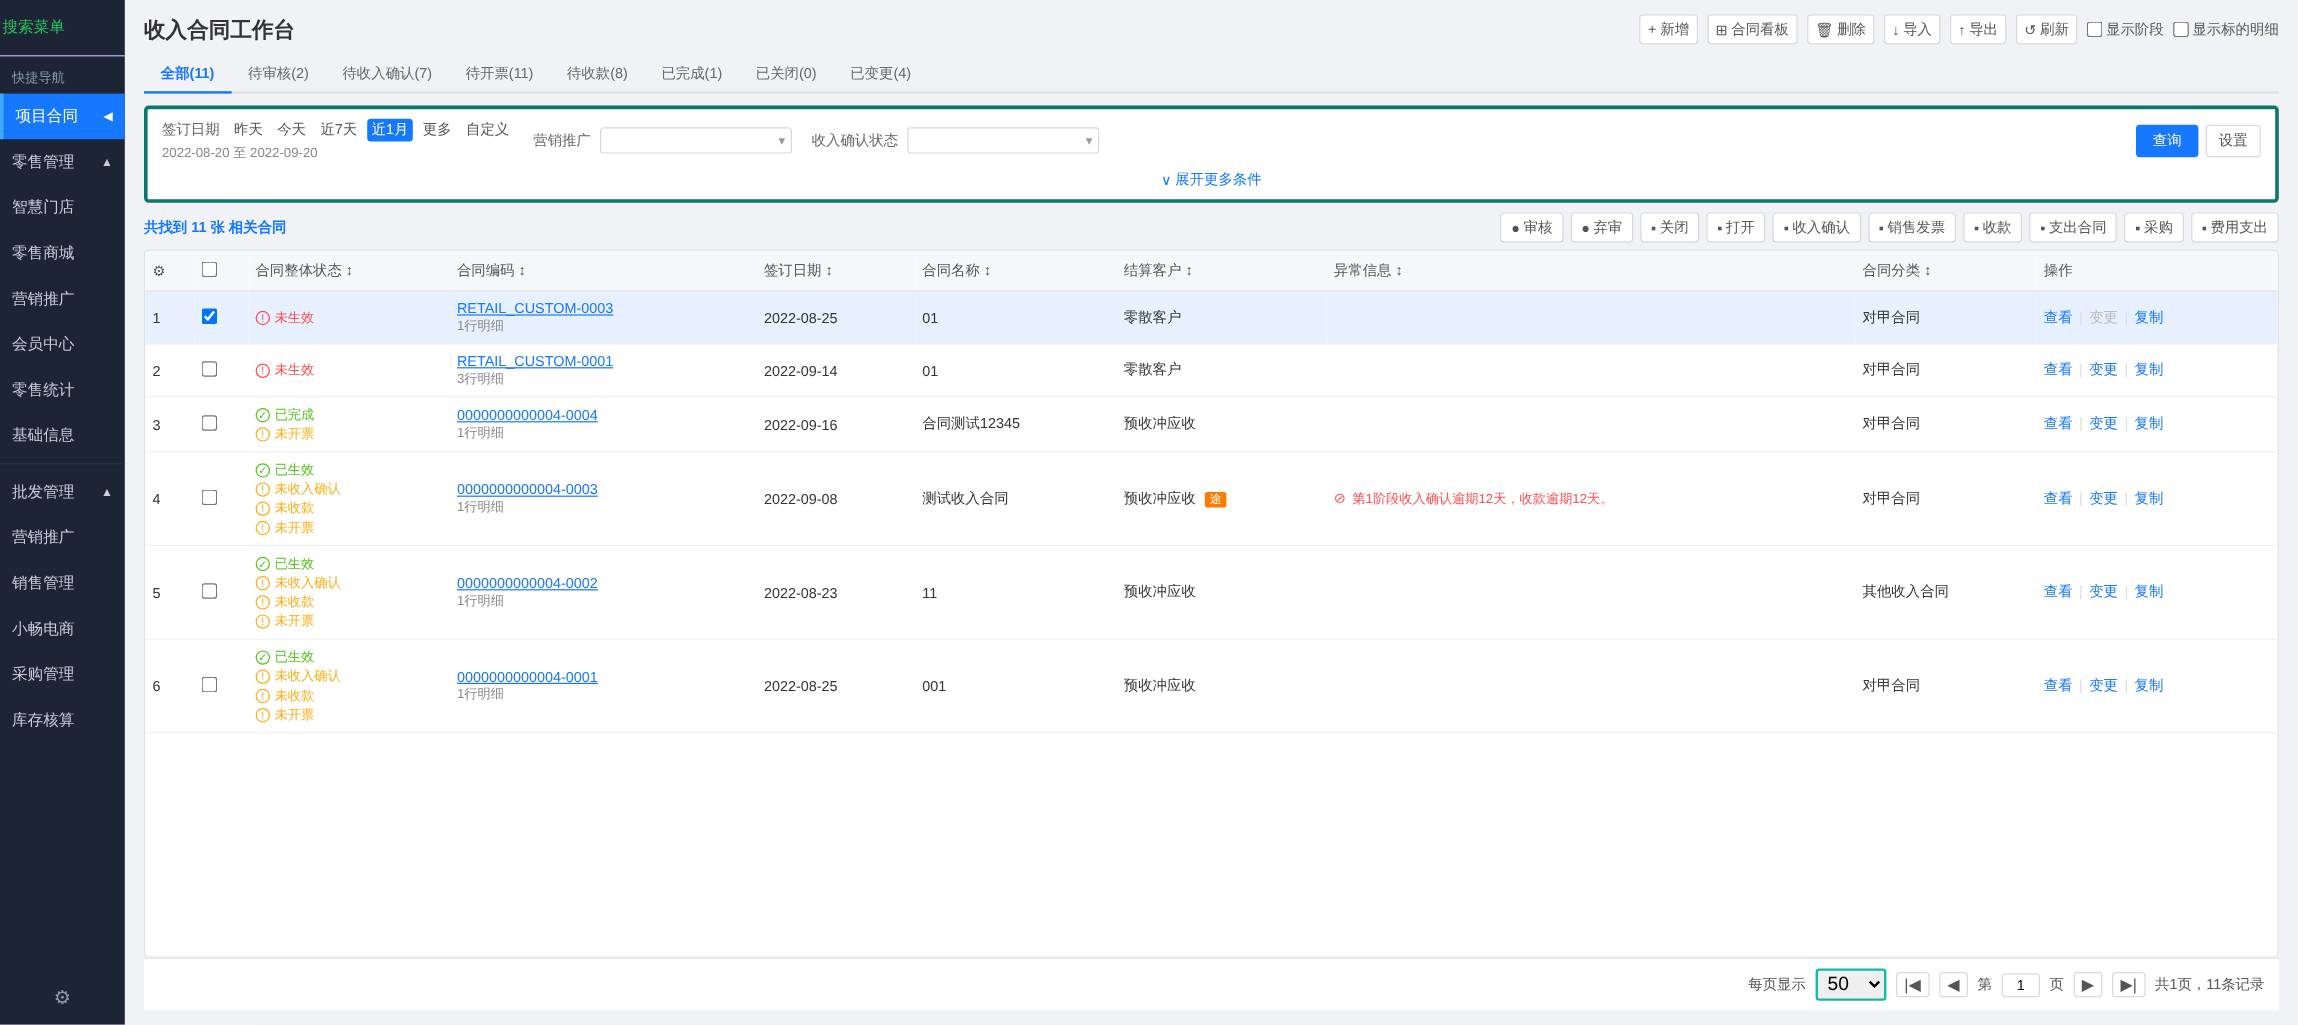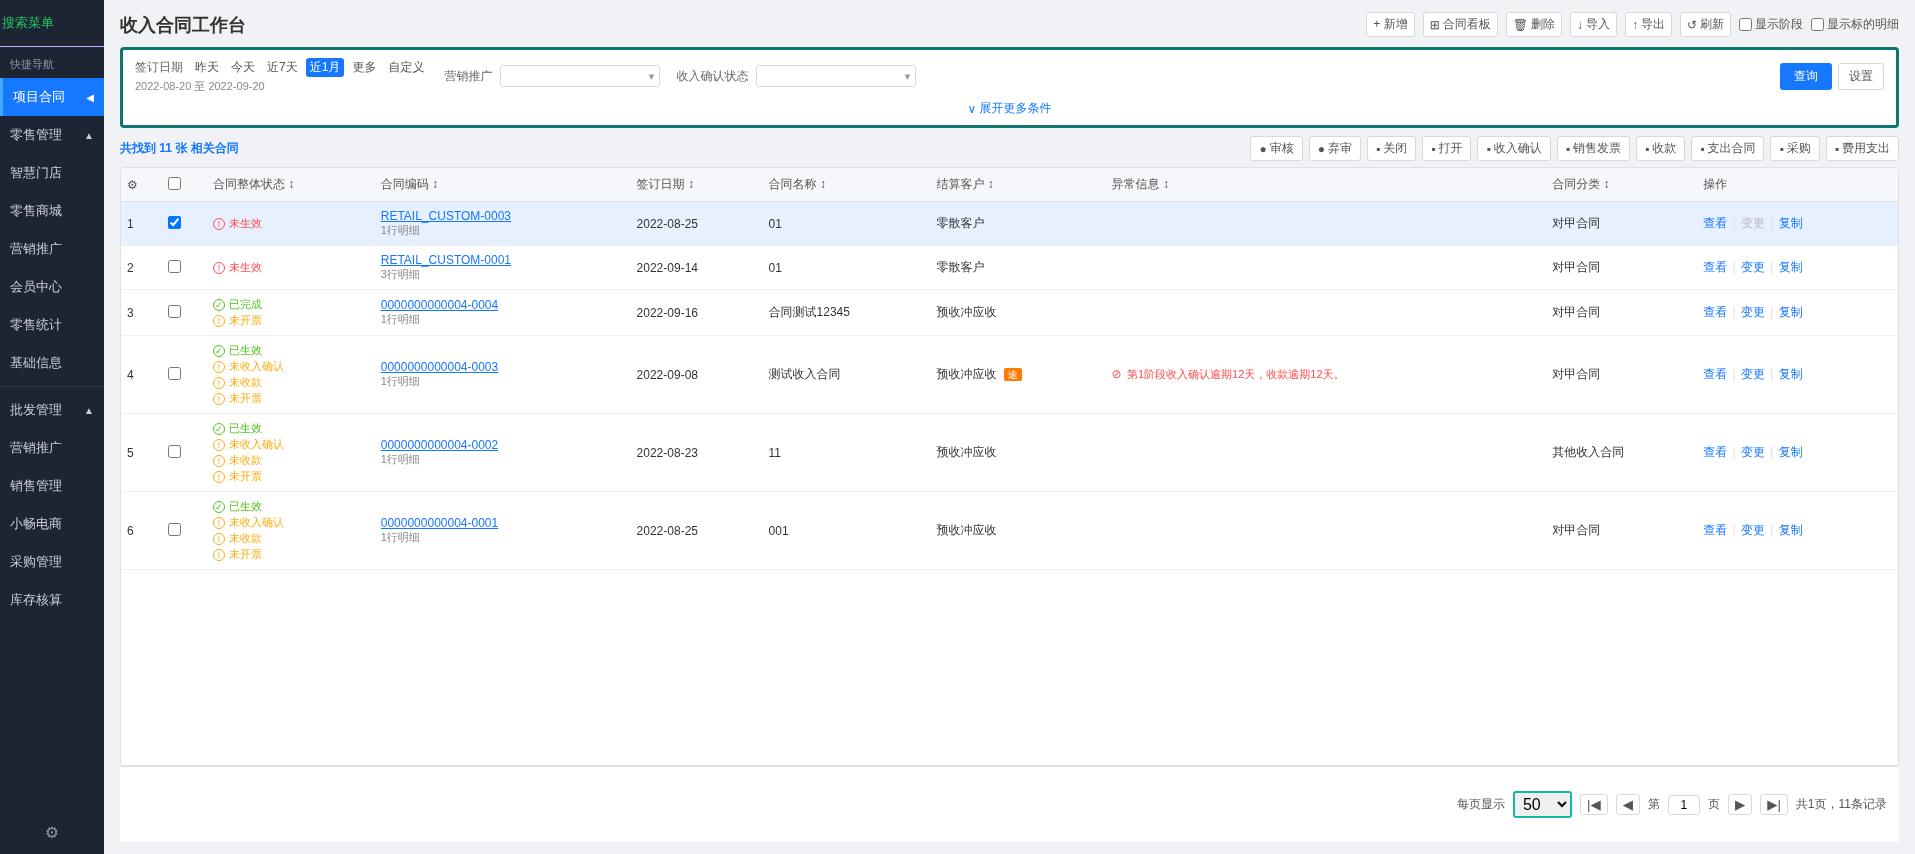--- a/index.html
+++ b/index.html
@@ -74,21 +74,21 @@
     .status-done { color: #52c41a; display: flex; align-items: center; gap: 2px; }
     .status-effective { color: #52c41a; display: flex; align-items: center; gap: 2px; }
     .link { color: #1677ff; text-decoration: underline; cursor: pointer; }
     .sub-text { color: #888; font-size: 11px; }
     .op-link { color: #1677ff; cursor: pointer; font-size: 12px; }
     .op-sep { color: #ddd; margin: 0 2px; }
     .op-disabled { color: #bbb; cursor: not-allowed; font-size: 12px; }
     .summary-row td { background: #fffbe6; font-weight: bold; color: #888; }
 
     
-    .pagination { display: flex; align-items: center; justify-content: flex-end; padding: 24px 12px; background: #fff; border-top: 1px solid #e0e0e0; gap: 8px; font-size: 12px; color: #555; flex-shrink: 0; }
+    .pagination { display: flex; align-items: center; justify-content: flex-end; padding: 8px 12px; background: #fff; border-top: 1px solid #e0e0e0; gap: 8px; font-size: 12px; color: #555; flex-shrink: 0; }
     .pagination-select { border: 2px solid #14b8a6; border-radius: 3px; padding: 2px 4px; font-size: 16px; }
     .page-btn { cursor: pointer; padding: 2px 6px; border: 1px solid #d9d9d9; background: #fff; border-radius: 3px; color: #555; }
     .page-input { border: 1px solid #d9d9d9; border-radius: 3px; padding: 2px 4px; width: 32px; text-align: center; font-size: 12px; }
 
     .anomaly-text { color: #ff4d4f; font-size: 11px; }
     .anomaly-icon { color: #ff4d4f; margin-right: 2px; }
     .icon-circle { display: inline-block; width: 12px; height: 12px; border-radius: 50%; border: 1.5px solid currentColor; text-align: center; line-height: 10px; font-size: 9px; margin-right: 2px; }
 
     .filter-date-section { display: flex; flex-direction: column; }
     .contract-status-wrap { display: flex; flex-direction: column; gap: 1px; }
@@ -187,20 +187,30 @@
           <input type="checkbox" style="">
           <span>显示阶段</span>
         </label>
         <label class="toolbar-checkbox">
           <input type="checkbox" style="">
           <span>显示标的明细</span>
         </label>
       </div>
     </div>
 
+    <div class="sub-tabs">
+      <div class="sub-tab active">全部(11)</div>
+      <div class="sub-tab">待审核(2)</div>
+      <div class="sub-tab">待收入确认(7)</div>
+      <div class="sub-tab">待开票(11)</div>
+      <div class="sub-tab">待收款(8)</div>
+      <div class="sub-tab">已完成(1)</div>
+      <div class="sub-tab">已关闭(0)</div>
+      <div class="sub-tab">已变更(4)</div>
+    </div>
 
     <div class="filter-bar">
       <div class="filter-row">
         <div class="filter-date-section">
           <div style="display:flex; align-items:center; gap:8px;">
             <span class="filter-label">签订日期</span>
             <div class="filter-date-options">
               <span class="filter-date-opt">昨天</span>
               <span class="filter-date-opt">今天</span>
               <span class="filter-date-opt">近7天</span>

